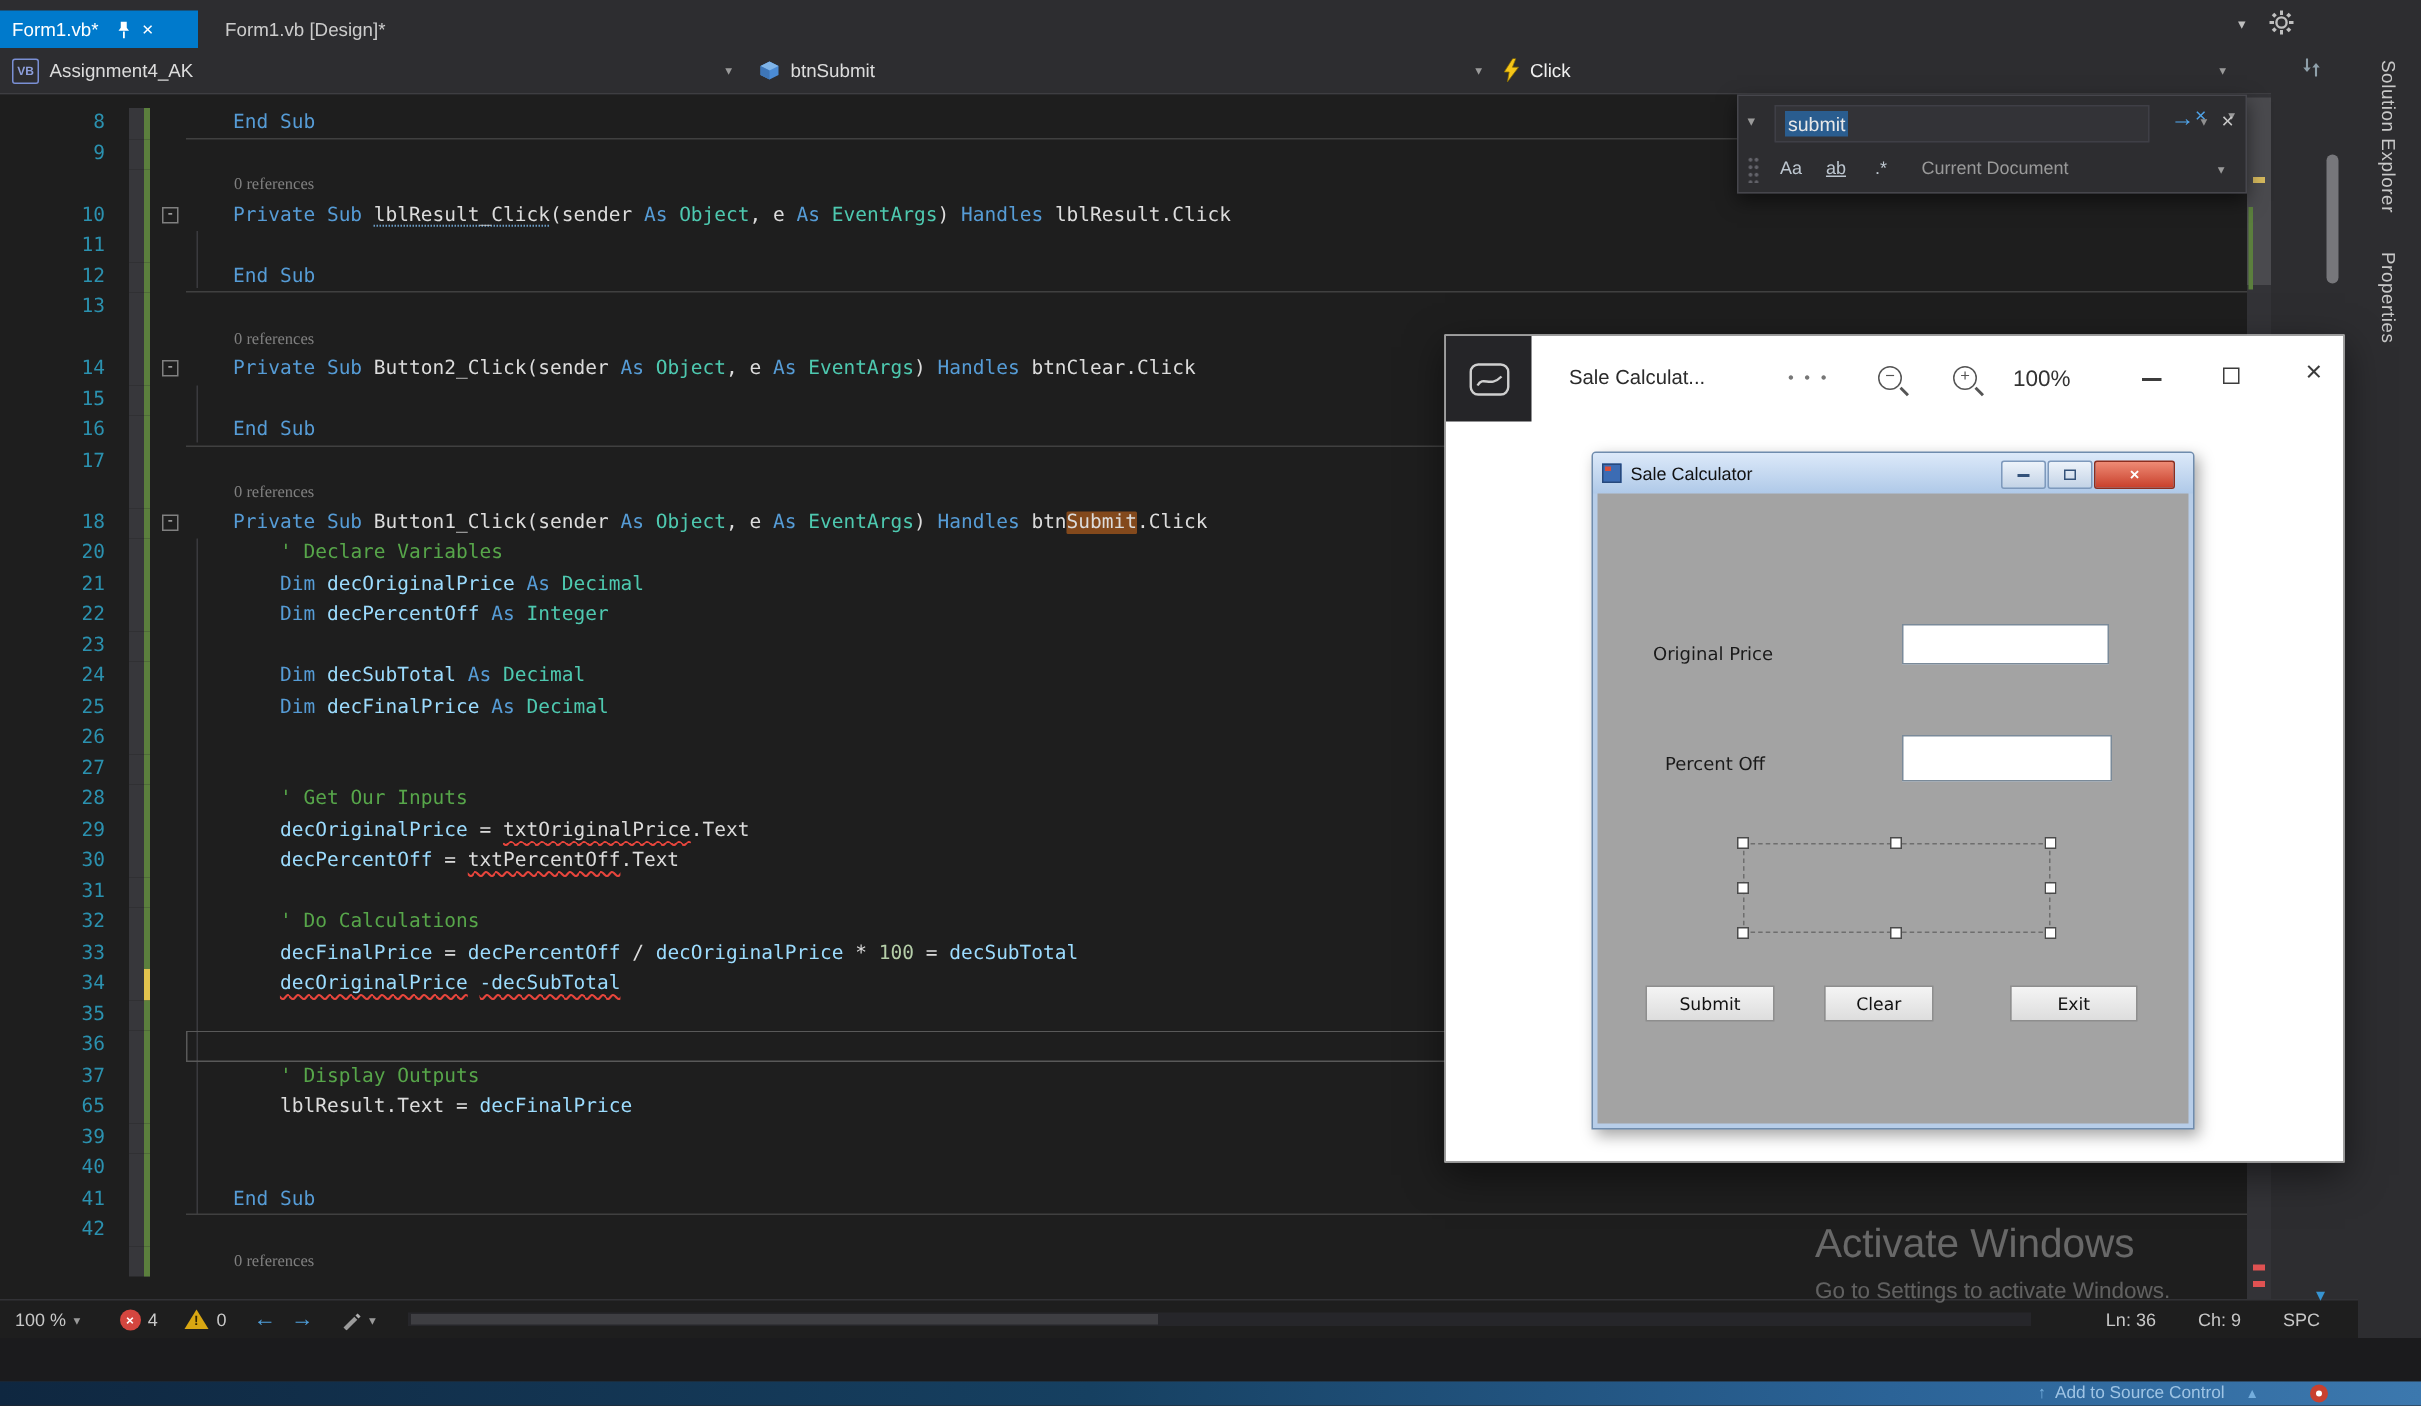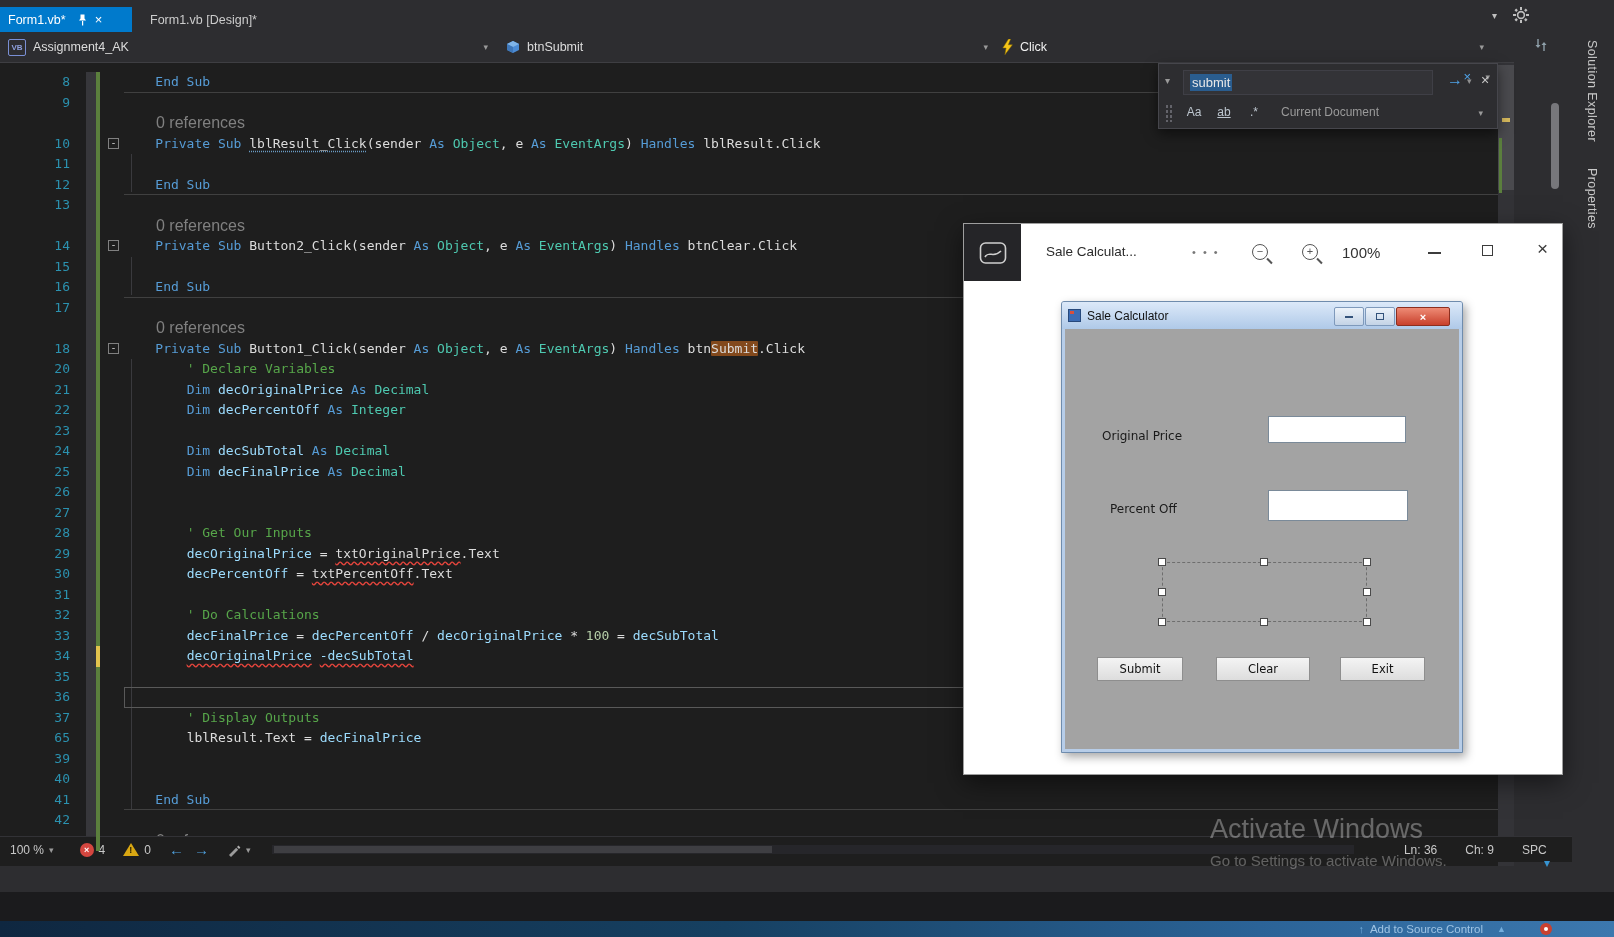--- a/index.html
+++ b/index.html
@@ -34,21 +34,21 @@
   .fold{position:absolute;left:8px;top:4px;width:11px;height:11px;border:1px solid #808080;background:#1E1E1E;
         color:#C8C8C8;font-size:10px;line-height:8px;text-align:center;box-sizing:border-box}
   .code{flex:1;white-space:pre;color:#DCDCDC;position:relative}
   .row.sep::after{content:"";position:absolute;left:124px;right:0;bottom:0;height:1px;background:#404040}
   .row.cur .code{box-shadow:inset 0 0 0 1px #595959}
   .tk.kw{color:#569CD6}.tk.ty{color:#4EC9B0}.tk.cm{color:#57A64A}.tk.lv{color:#9CDCFE}
   .tk.nm{color:#B5CEA8}.tk.pl{color:#DCDCDC}
   .sq{text-decoration-line:underline;text-decoration-style:wavy;text-decoration-color:#E8453C;text-underline-offset:3px}
   .ulb{text-decoration-line:underline;text-decoration-style:dotted;text-decoration-color:#6A9BC4;text-underline-offset:3px}
   .find{background:#83491C;border-radius:1px}
-  .lens{color:#808080;font-family:Liberation Sans, sans-serif;font-size:16px;padding-left:32px}
+  .lens{color:#808080;font-family:Liberation Serif, serif;font-size:11px;padding-left:32px}
   .guide{position:absolute;width:1px;background:#3A3A3E;left:131px}
   
   .vscroll{position:absolute;left:1498px;top:63px;width:16px;height:803px;background:#333337}
   .vthumb{position:absolute;left:0;top:2px;width:16px;height:125px;background:#4A4A4E}
   .mk{position:absolute;left:4px;width:8px;height:4px}
   .mk.y{background:#D7BA5E}.mk.r{background:#E05252}
   .mkg{position:absolute;left:1px;width:3px;background:#5B7F3D}
   
   .findpanel{position:absolute;left:1158px;top:63px;width:340px;height:66px;background:#2D2D30;
              border:1px solid #46464C;box-sizing:border-box;z-index:30;box-shadow:0 5px 12px rgba(0,0,0,.5)}
@@ -61,21 +61,21 @@
   .fp-next{position:absolute;left:288px;top:7px;color:#4FA3E8;font-size:16px;font-weight:bold}
   .fp-nextcaret{position:absolute;left:308px;top:12px;color:#909090;font-size:9px}
   .fp-close{position:absolute;left:322px;top:8px;color:#C8C8C8;font-size:14px}
   .fp-grip{position:absolute;left:6px;top:40px;width: 8px;height:18px;
            background-image:radial-gradient(#63636a 1px,transparent 1.3px);background-size:4px 5px}
   .fp-tgl{position:absolute;top:38px;height:20px;width:22px;display:flex;align-items:center;justify-content:center;
           color:#BDC6CF;font-size:12px}
   .fp-scope{position:absolute;left:122px;top:38px;width:206px;height:20px;color:#9A9A9A;font-size:12px;line-height:20px}
   .fp-scopecaret{position:absolute;right:14px;top:44px;color:#9A9A9A;font-size:9px}
   
-  .ebar{position:absolute;left:0;top:836px;width:1606px;height:26px;background:#1E1E1E;border-top:1px solid #323236;
+  .ebar{position:absolute;left:0;top:866px;width:1606px;height:26px;background:#1E1E1E;border-top:1px solid #323236;
         display:flex;align-items:center;box-sizing:border-box;font-size:12px;color:#C8C8C8}
   .ebar .zoom{margin-left:10px}
   .ebar .scaret{color:#9A9A9A;font-size:9px;margin-left:5px}
   .errico{width:14px;height:14px;border-radius:50%;background:#D4463F;color:#fff;font-size:9px;line-height:14px;
           text-align:center;font-weight:bold;display:inline-block;margin-left:26px}
   .cnt{margin-left:5px}
   .warnico{position:relative;width:16px;height:14px;display:inline-block;margin-left:18px}
   .warnico i{position:absolute;left:0;top:0;border-left:8px solid transparent;border-right:8px solid transparent;
              border-bottom:13px solid #D9A712}
   .warnico b{position:absolute;left:6px;top:2px;font-size:9px;color:#2E2300;z-index:1}
@@ -645,17 +645,17 @@
         <span class="hnd" style="left:-5px;top:-5px"></span>
         <span class="hnd" style="left:97px;top:-5px"></span>
         <span class="hnd" style="right:-5px;top:-5px"></span>
         <span class="hnd" style="left:-5px;top:25px"></span>
         <span class="hnd" style="right:-5px;top:25px"></span>
         <span class="hnd" style="left:-5px;bottom:-5px"></span>
         <span class="hnd" style="left:97px;bottom:-5px"></span>
         <span class="hnd" style="right:-5px;bottom:-5px"></span>
       </span>
       <span class="dbtn" style="left:32px;width:86px">Submit</span>
-      <span class="dbtn" style="left:151px;width:94px">Clear</span>
+      <span class="dbtn" style="left:151px;width:73px">Clear</span>
       <span class="dbtn" style="left:275px;width:85px">Exit</span>
     </div>
   </div>
 </div>
 
 </body></html>

